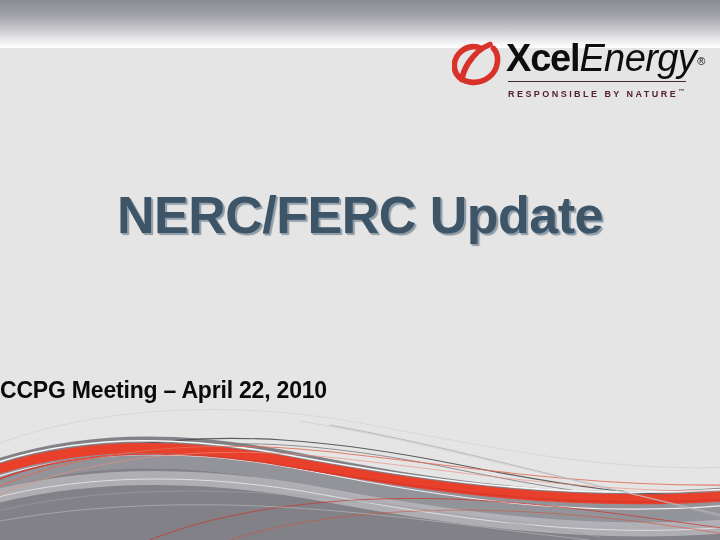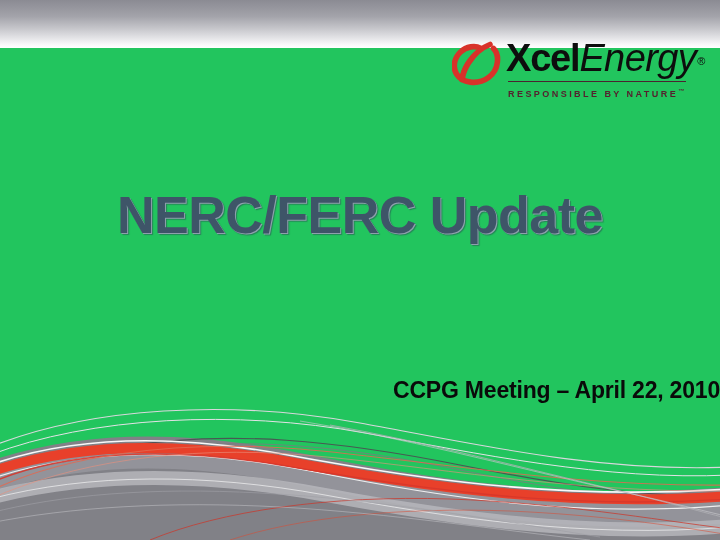--- a/index.html
+++ b/index.html
@@ -9,21 +9,21 @@
   }
   body {
     font-family: "Liberation Sans", sans-serif;
   }
 
   #slide {
     position: relative;
     width: 720px;
     height: 540px;
     overflow: hidden;
-    background: #22c55e;
+    background: #e5e5e5;
   }
 
   
   #top-gradient {
     position: absolute;
     left: 0; top: 0;
     width: 720px;
     height: 48px;
     background: linear-gradient(to bottom,
         #8b8b93 0%,
@@ -128,21 +128,21 @@
     color: #3e5568;
     text-shadow: 1px 1px 0 #8fa0ad, 2px 2px 1px rgba(40,60,78,0.45);
   }
 
   
   #subtitle {
     position: absolute;
     left: 0px;
     top: 377px;
     width: 720px;
-    text-align: right;
+    text-align: left;
     font-family: "Liberation Sans", sans-serif;
     font-weight: bold;
     font-size: 23px;
     letter-spacing: -0.2px;
     color: #0a0a0a;
   }
 
   
   #wave {
     position: absolute;

